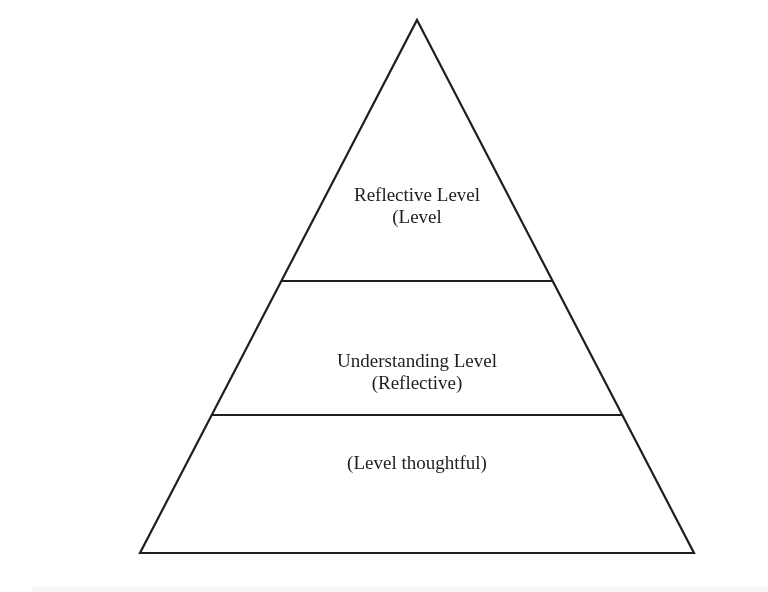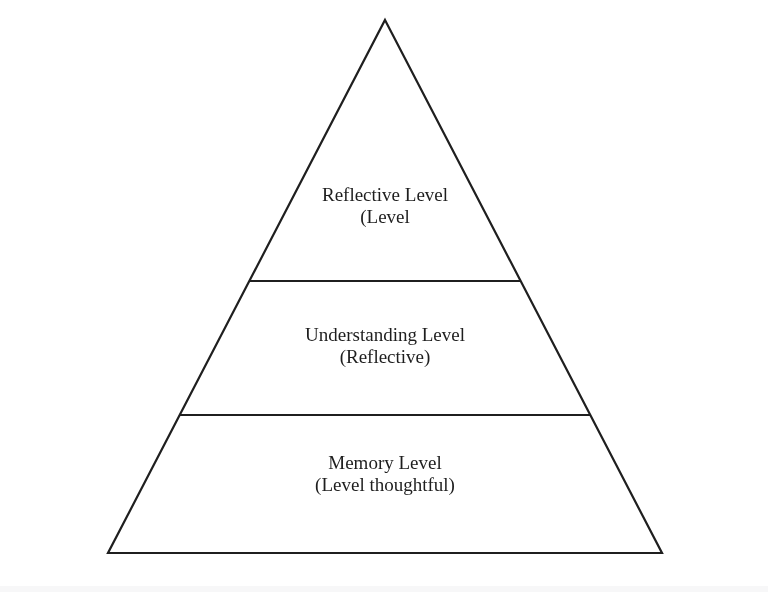--- a/index.html
+++ b/index.html
@@ -10,20 +10,21 @@
     width: 768px;
     height: 592px;
     background: var(--bg-color, #ffffff);
     position: relative;
     overflow: hidden;
     font-family: "Liberation Serif", "DejaVu Serif", serif;
   }
   .diagram-stage {
     position: absolute;
     inset: 0;
+    margin-left: 32px;
   }
   svg.pyramid-svg {
     position: absolute;
     left: 0;
     top: 0;
     display: block;
   }
   .pyramid-outline {
     fill: none;
     stroke: var(--line-color, #1f1f1f);
@@ -38,21 +39,21 @@
     position: absolute;
     left: 385px;
     transform: translateX(-50%);
     text-align: center;
     color: var(--text-color, #1e1e1e);
     font-size: 19px;
     line-height: 22px;
     white-space: nowrap;
   }
   .label-top    { top: 184px; }
-  .label-middle { top: 324px; }
+  .label-middle { top: 350px; }
   .label-bottom { top: 452px; }
   .bottom-strip {
     position: absolute;
     left: 0;
     bottom: 0;
     width: 100%;
     height: 6px;
     background: var(--strip-color, #f7f7f8);
   }
 </style>
@@ -71,19 +72,18 @@
     <div>Reflective Level</div>
     <div>(Level</div>
   </div>
 
   <div class="level-label label-middle">
     <div>Understanding Level</div>
     <div>(Reflective)</div>
   </div>
 
   <div class="level-label label-bottom">
-    <div>Memory Level</div>
     <div>(Level thoughtful)</div>
   </div>
 
   <div class="bottom-strip"></div>
 
 </div>
 
 </body></html>

